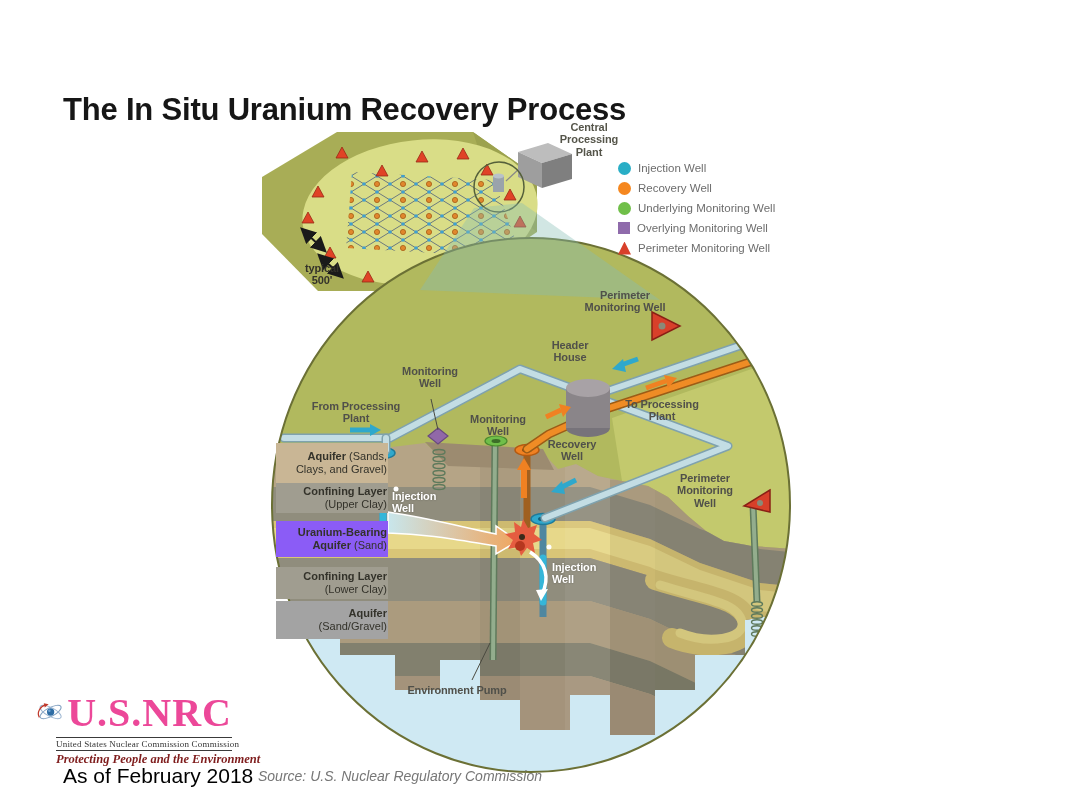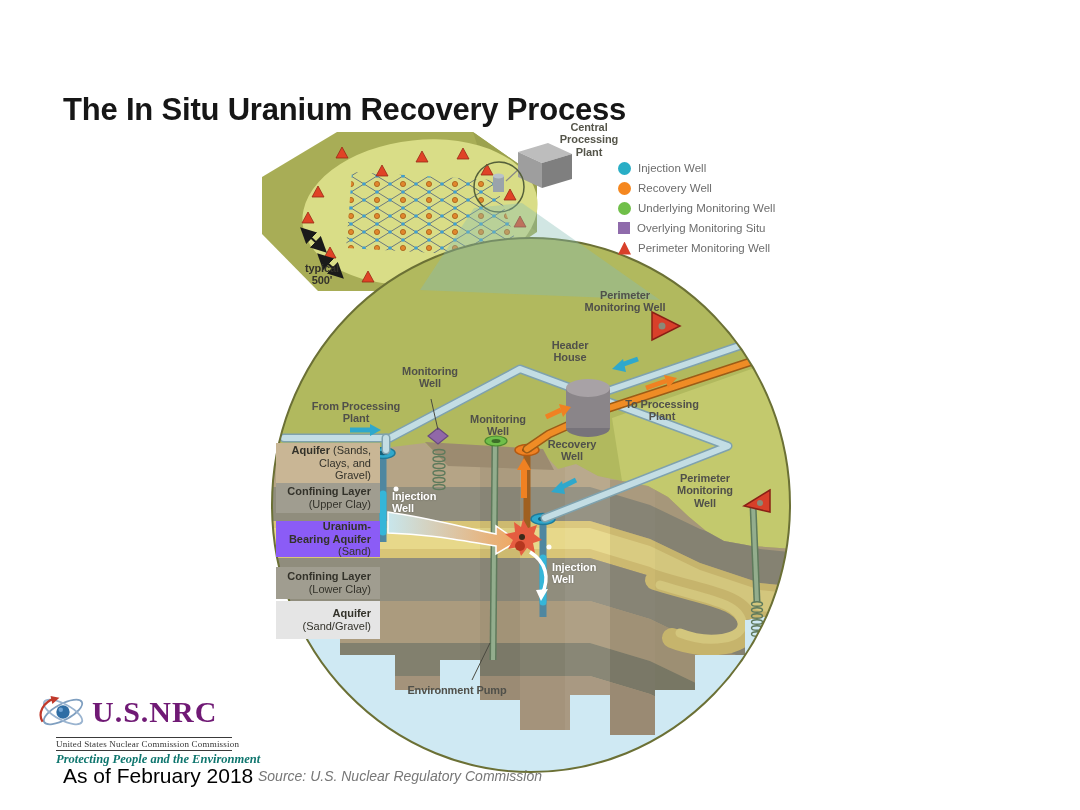--- a/index.html
+++ b/index.html
@@ -14,35 +14,35 @@
   .lm.circle{border-radius:50%;}
   .lm.square{width:12px;height:12px;flex-basis:12px;}
   .lm.triangle{clip-path:polygon(50% 0,100% 100%,0 100%);}
   .legend-row .lt{margin-left:7px;font-size:11.5px;color:#6d6d6d;white-space:nowrap;}
   
   .dlabel{position:absolute;font-size:11px;font-weight:bold;color:#50504a;text-align:center;
           line-height:1.12;letter-spacing:-0.1px;}
   .dlabel.white{color:#fff;text-align:left;text-shadow:0 0 2px rgba(0,0,0,.3);}
   .dlabel.small{font-size:11px;}
   
-  .band{position:absolute;left:276px;width:104px;box-sizing:border-box;padding:2px 9px;
+  .band{position:absolute;left:276px;width:112px;box-sizing:border-box;padding:2px 1px;
         display:flex;flex-direction:column;justify-content:center;text-align:right;
         font-size:11px;line-height:1.18;color:#33322a;}
   .band b{font-weight:bold;}
   .source{position:absolute;left:258px;top:768px;font-size:14px;font-style:italic;color:#777;}
   
   .nrc{position:absolute;left:36px;top:688px;width:196px;}
   .nrc-top{display:flex;align-items:center;}
-  .nrc-word{font-family:"Liberation Serif",serif;font-weight:bold;font-size:30px;color:#701a75;
+  .nrc-word{font-family:"Liberation Serif",serif;font-weight:bold;font-size:40px;color:#ec4899;
             letter-spacing:1px;margin-left:2px;}
   .nrc-line{border-top:1.2px solid #3a3a3a;margin:1px 0 1px 20px;}
   .nrc-sub{margin-left:20px;font-family:"Liberation Serif",serif;font-size:9px;color:#333;
            text-align:center;letter-spacing:0.2px;white-space:nowrap;}
   .nrc-tag{margin-left:20px;font-family:"Liberation Serif",serif;font-size:12.5px;font-weight:bold;
-           font-style:italic;color:#0f766e;text-align:left;white-space:nowrap;}
+           font-style:italic;color:#7f1d1d;text-align:left;white-space:nowrap;}
   .asof{position:absolute;left:63px;top:764px;font-size:21px;color:#000;}
   svg.art{position:absolute;left:0;top:0;pointer-events:none;}
 </style>
 </head>
 <body>
 
 <div class="slide">
 
   <svg class="art" width="1080" height="810" viewBox="0 0 1080 810">
     <defs>
@@ -244,21 +244,21 @@
     <div class="legend-row">
       <span class="lm circle" style="background: rgb(245, 135, 31);"></span>
       <span class="lt">Recovery Well</span>
     </div>
     <div class="legend-row">
       <span class="lm circle" style="background: rgb(112, 191, 73);"></span>
       <span class="lt">Underlying Monitoring Well</span>
     </div>
     <div class="legend-row">
       <span class="lm square" style="background: rgb(143, 107, 171);"></span>
-      <span class="lt">Overlying Monitoring Situ</span>
+      <span class="lt">Overlying Monitoring Well</span>
     </div>
     <div class="legend-row">
       <span class="lm triangle" style="background: rgb(216, 64, 42);"></span>
       <span class="lt">Perimeter Monitoring Well</span>
     </div>
   </div>
 
   <div class="dlabel" style="left:546px;top:121px;width:86px;color:#55554a;">Central Processing Plant</div>
   <div class="dlabel small" style="left:296px;top:262px;width:52px;color:#33322a;">typical 500'</div>
 
@@ -283,21 +283,21 @@
       <span>(Upper Clay)</span></div>
   </div>
   <div class="band" style="top: 521px; height: 36px; background: #8b5cf6;">
     <div><b>Uranium-Bearing Aquifer</b>
       <span>(Sand)</span></div>
   </div>
   <div class="band" style="top: 567px; height: 32px; background: rgb(160, 157, 144);">
     <div><b>Confining Layer</b>
       <span>(Lower Clay)</span></div>
   </div>
-  <div class="band" style="top: 601px; height: 38px; background: #e5e5e5;">
+  <div class="band" style="top: 601px; height: 38px; background: #a3a3a3;">
     <div><b>Aquifer</b>
       <span>(Sand/Gravel)</span></div>
   </div>
 
   <div class="source">Source: U.S. Nuclear Regulatory Commission</div>
 
   <div class="nrc">
     <div class="nrc-top">
       <svg width="54" height="48" viewBox="0 0 60 54">
         <ellipse cx="30" cy="27" rx="24" ry="9" fill="none" stroke="#7f9fc0" stroke-width="2" transform="rotate(-28 30 27)"></ellipse>

